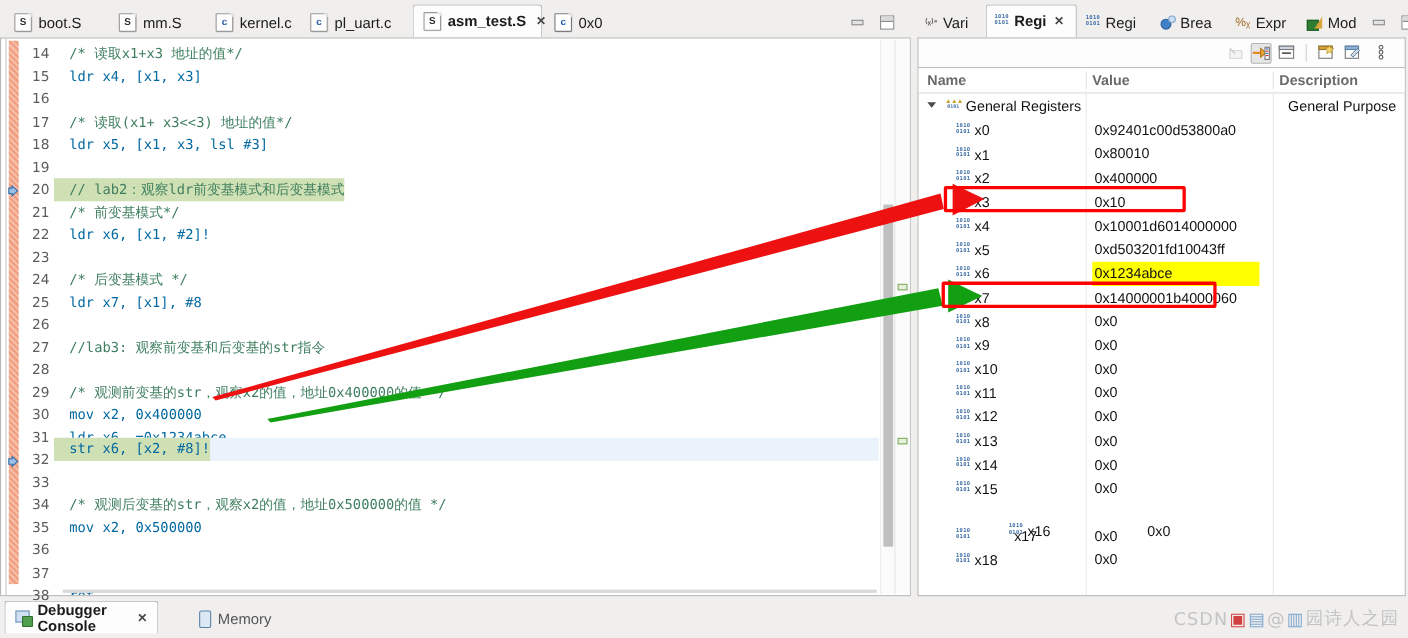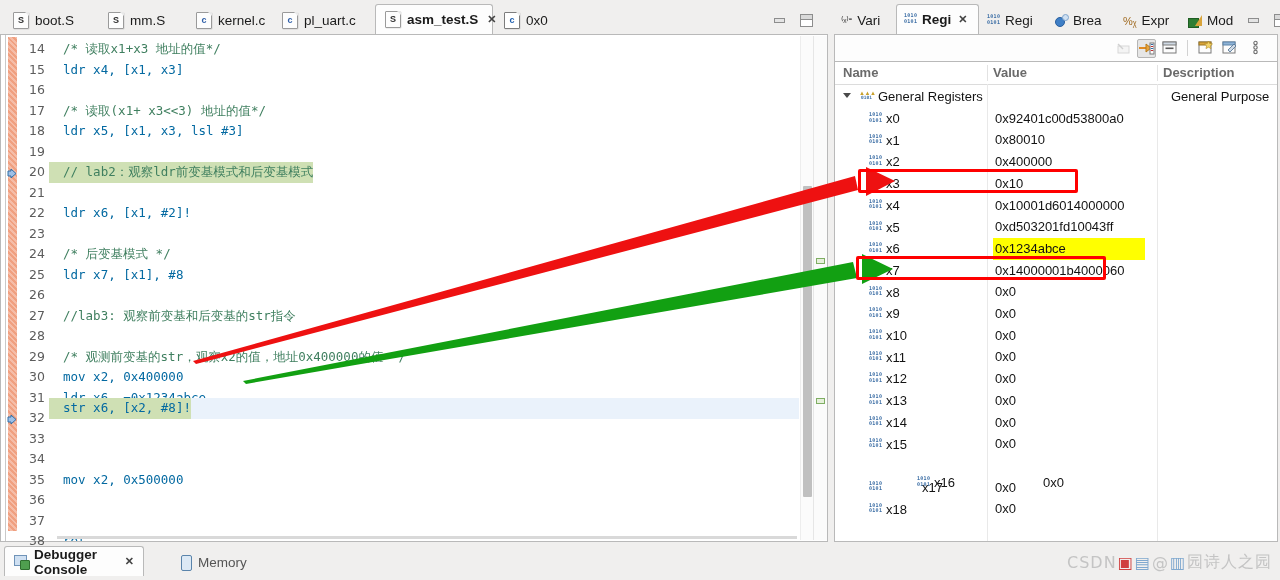--- a/index.html
+++ b/index.html
@@ -415,32 +415,34 @@
           <div class="lnum" style="top: 516.5px;">39</div>
         </div>
       <div id="codearea">
           <div class="crow" style="top: 4px;"><span class="code-text c-comment">/* 读取x1+x3 地址的值*/</span></div>
           <div class="crow" style="top: 24.5px;"><span class="code-text c-plain">ldr x4, [x1, x3]</span></div>
           <div class="crow" style="top: 45px;"><span class="code-text c-plain"></span></div>
           <div class="crow" style="top: 65.5px;"><span class="code-text c-comment">/* 读取(x1+ x3&lt;&lt;3) 地址的值*/</span></div>
           <div class="crow" style="top: 86px;"><span class="code-text c-plain">ldr x5, [x1, x3, lsl #3]</span></div>
           <div class="crow" style="top: 106.5px;"><span class="code-text c-plain"></span></div>
           <div class="crow" style="top: 127px;"><span class="code-text c-comment hl-green">// lab2：观察ldr前变基模式和后变基模式</span></div>
+          <div class="crow" style="top: 147.5px;"><span class="code-text c-comment">/* 前变基模式*/</span></div>
           <div class="crow" style="top: 168px;"><span class="code-text c-plain">ldr x6, [x1, #2]!</span></div>
           <div class="crow" style="top: 188.5px;"><span class="code-text c-plain"></span></div>
           <div class="crow" style="top: 209px;"><span class="code-text c-comment">/* 后变基模式 */</span></div>
           <div class="crow" style="top: 229.5px;"><span class="code-text c-plain">ldr x7, [x1], #8</span></div>
           <div class="crow" style="top: 250px;"><span class="code-text c-plain"></span></div>
           <div class="crow" style="top: 270.5px;"><span class="code-text c-comment">//lab3: 观察前变基和后变基的str指令</span></div>
           <div class="crow" style="top: 291px;"><span class="code-text c-plain"></span></div>
           <div class="crow" style="top: 311.5px;"><span class="code-text c-comment">/* 观测前变基的str，观察x2的值，地址0x400000的值 */</span></div>
           <div class="crow" style="top: 332px;"><span class="code-text c-plain">mov x2, 0x400000</span></div>
           <div class="crow" style="top: 352.5px;"><span class="code-text c-plain">ldr x6, =0x1234abce</span></div>
           <div class="crow hl-curline" style="top: 363px;"><span class="code-text c-plain hl-green">str x6, [x2, #8]!</span></div>
           <div class="crow" style="top: 393.5px;"><span class="code-text c-plain"></span></div>
+          <div class="crow" style="top: 414px;"><span class="code-text c-comment">/* 观测后变基的str，观察x2的值，地址0x500000的值 */</span></div>
           <div class="crow" style="top: 434.5px;"><span class="code-text c-plain">mov x2, 0x500000</span></div>
           <div class="crow" style="top: 475.5px;"><span class="code-text c-plain"></span></div>
           <div class="crow" style="top: 496px;"><span class="code-text c-plain">ret</span></div>
         </div>
 
       <div id="ed-scroll-track"></div>
       <div id="ed-scroll-thumb"></div>
       <div id="ed-overview">
         <div class="ov-mark" style="top:222px;"></div>
         <div class="ov-mark" style="top:362px;"></div>

